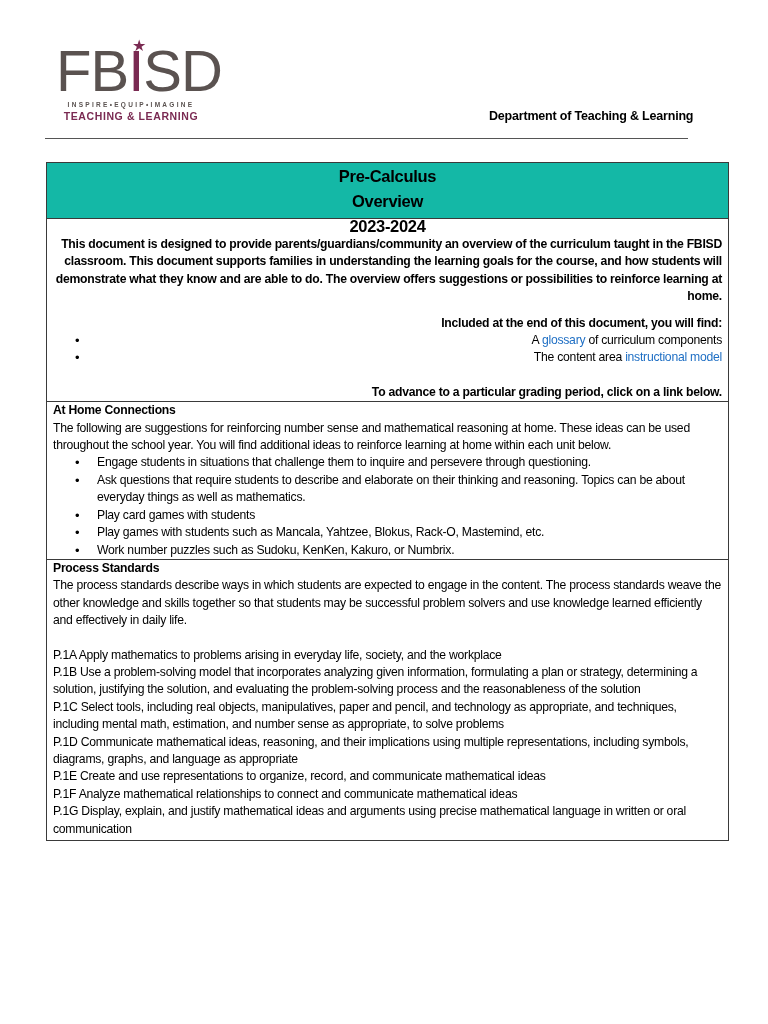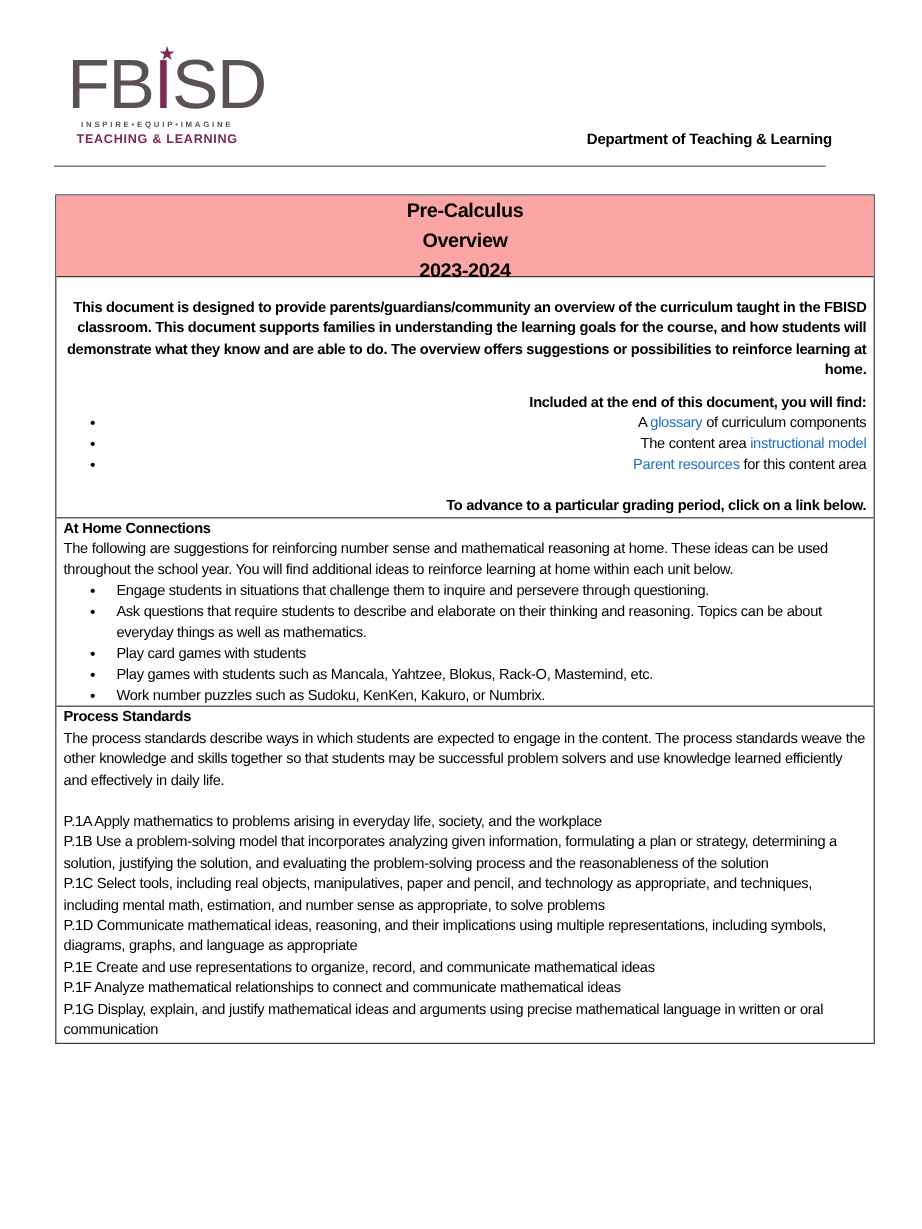--- a/index.html
+++ b/index.html
@@ -44,23 +44,23 @@
       border-collapse: collapse;
     }
     .cell {
       border-bottom: 1px solid #3a3a3a;
       padding: 0 6px 0 6px;
       font-size: 12.2px; line-height: 17.4px;
       letter-spacing: -0.25px;
     }
     .cell:last-child { border-bottom: none; }
     .header-cell {
-      background: #fca5a5; text-align: center;
+      background: #14b8a6; text-align: center;
       font-weight: 700; font-size: 16.5px; line-height: 25px;
-      padding: 1px 0 1px 0; height: 68px; box-sizing: border-box;
+      padding: 1px 0 1px 0; height: 56px; box-sizing: border-box;
       letter-spacing: -0.3px;
     }
     .bold { font-weight: 700; }
     p { margin: 0; }
     ul.bullets { margin: 0; padding: 0; list-style: none; }
     ul.bullets li { position: relative; padding-left: 44px; }
     ul.bullets li::before {
       content: "\2022"; position: absolute; left: 22px; top: 0;
       font-size: 13px;
     }
@@ -92,21 +92,20 @@
     <div>2023-2024</div>
   </div>
 
   <div class="cell" style="padding-top:17px;text-align:right;">
     <p class="bold">This document is designed to provide parents/guardians/community an overview of the curriculum taught in the FBISD classroom. This document supports families in understanding the learning goals for the course, and how students will demonstrate what they know and are able to do. The overview offers suggestions or possibilities to reinforce learning at home.</p>
     <div class="gap"></div>
     <p class="bold">Included at the end of this document, you will find:</p>
     <ul class="bullets">
       <li><span>A </span><a class="link">glossary</a><span> of curriculum components</span></li>
       <li><span>The content area </span><a class="link">instructional model</a><span></span></li>
-      <li><span></span><a class="link">Parent resources</a><span> for this content area</span></li>
     </ul>
     <div class="gap-lg"></div>
     <p class="bold">To advance to a particular grading period, click on a link below.</p>
   </div>
 
   <div class="cell" style="">
     <p class="bold">At Home Connections</p>
     <p>The following are suggestions for reinforcing number sense and mathematical reasoning at home. These ideas can be used throughout the school year. You will find additional ideas to reinforce learning at home within each unit below.</p>
     <ul class="bullets">
       <li>Engage students in situations that challenge them to inquire and persevere through questioning.</li>

